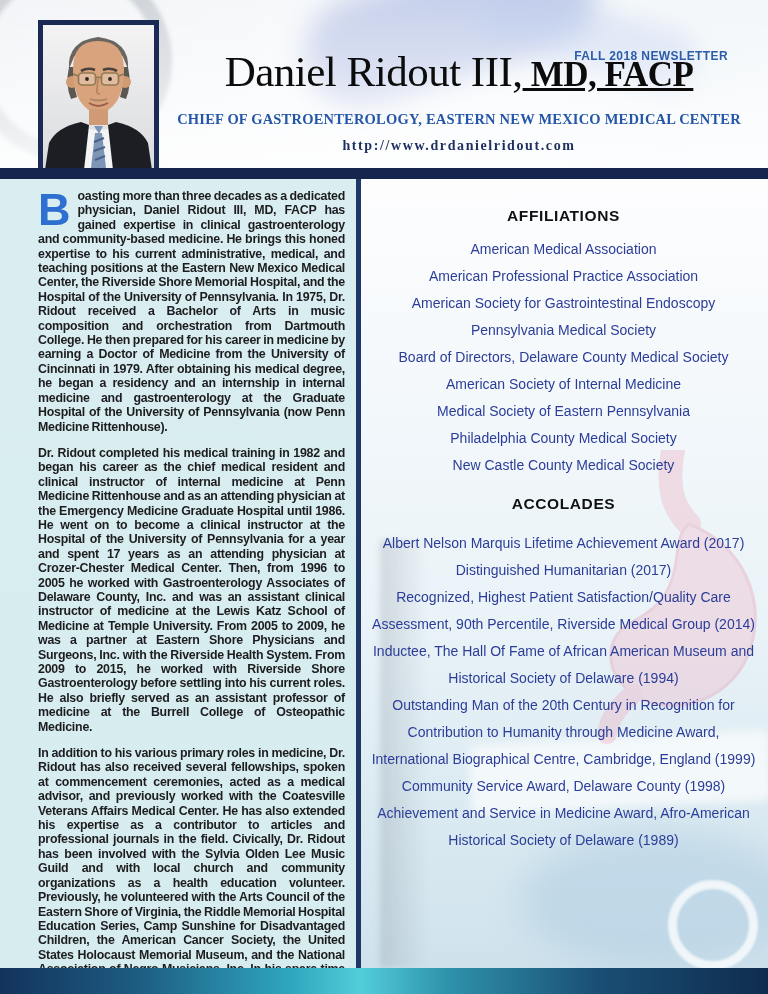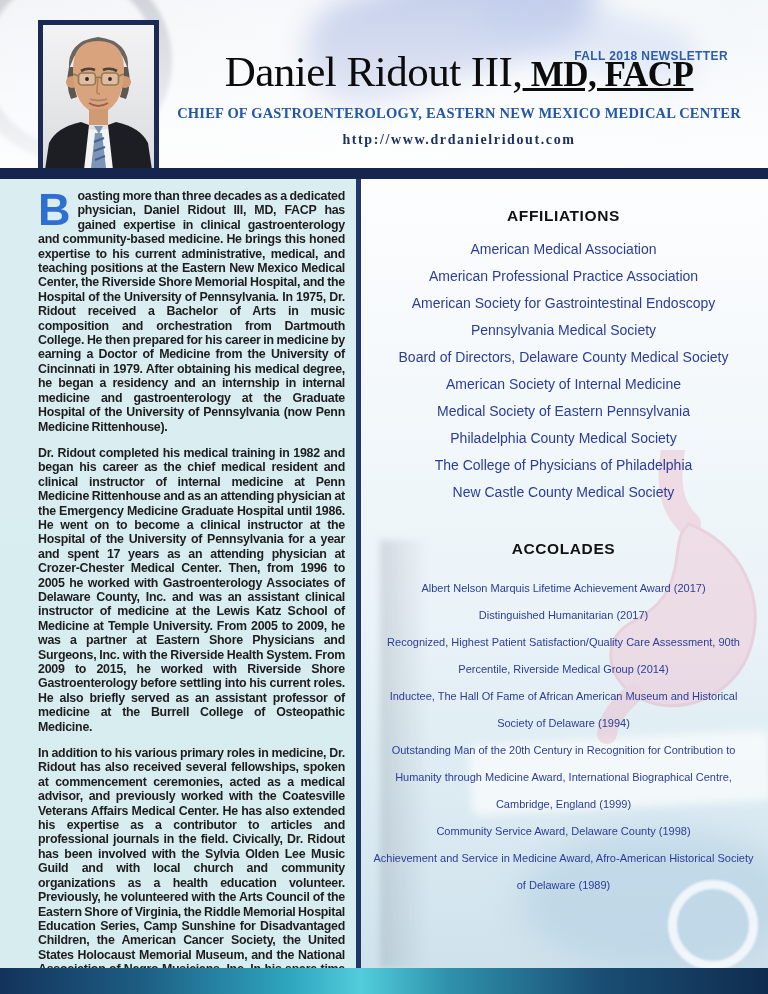--- a/index.html
+++ b/index.html
@@ -32,43 +32,43 @@
   
   .newsletter-label{position:absolute;top:24px;right:40px;font-size:12px;font-weight:bold;
     color:#2b5da8;letter-spacing:.4px;margin-top:25px;}
   .photo-frame{position:absolute;left:38px;top:20px;width:121px;height:155px;
     border:5px solid #1b2a55;background:#e7e8ea;box-sizing:border-box;}
   .photo-frame svg{display:block;width:100%;height:100%;}
   .header-text{position:absolute;left:158px;top:50px;width:602px;text-align:center;}
   .page-title{margin:0;font-family:"Liberation Serif",serif;color:#0c0c0c;line-height:1;white-space:nowrap;}
   .page-title .name{font-size:43px;font-weight:normal;letter-spacing:-.5px;}
   .page-title .creds{font-size:35px;font-weight:bold;letter-spacing:-.5px;text-decoration:underline;}
-  .subtitle{margin-top:12px;font-family:"Liberation Serif",serif;font-weight:bold;font-size:14.5px;
+  .subtitle{margin-top:18px;font-family:"Liberation Serif",serif;font-weight:bold;font-size:14.5px;
     color:#2456a8;letter-spacing:.2px;}
   .website{display:inline-block;margin-top:10px;font-family:"Liberation Serif",serif;font-weight:bold;
     font-size:14px;color:#1c2f5e;letter-spacing:1.6px;text-decoration:none;}
   .navy-bar{position:absolute;left:0;top:168px;width:768px;height:11px;background:#15254d;}
   
   .left-col{position:absolute;left:0;top:179px;width:356px;height:789px;box-sizing:border-box;
     background:linear-gradient(180deg,#daeef1 0%,#d6ecef 100%);
     padding:10px 11px 0 38px;overflow:hidden;}
   .left-col p{margin:0 0 12px 0;text-align:justify;color:#1d1d1f;font-weight:bold;
     font-size:12.4px;line-height:14.4px;letter-spacing:-.25px;word-spacing:-.6px;}
   .drop-cap{float:left;font-size:45px;line-height:37px;font-weight:bold;color:#2e6fd2;
     margin:2px 7px 0 0;letter-spacing:0;}
   
   .col-divider{position:absolute;left:356px;top:179px;width:5px;height:789px;background:#1e3766;}
   
   .right-col{position:absolute;left:361px;top:179px;width:407px;height:907px;box-sizing:border-box;
     padding:28px 12px 0 10px;text-align:center;}
   .section-heading{font-size:15.5px;font-weight:bold;color:#111;letter-spacing:.6px;margin:0 0 17px 0;}
-  .affiliation-list{list-style:none;margin:0 0 40px 0;padding:0;}
+  .affiliation-list{list-style:none;margin:0 0 22px 0;padding:0;}
   .affiliation-list li{font-size:14px;color:#2b3d98;line-height:15px;margin:0 0 12px 0;}
   .accolade-list{list-style:none;margin:0;padding:0;}
-  .accolade-list li{font-size:11px;color:#2b3d98;line-height:27px;margin:0;}
+  .accolade-list li{font-size:14px;color:#2b3d98;line-height:27px;margin:0;}
   
   .bottom-bar{position:absolute;left:0;top:968px;width:768px;height:26px;
     background:linear-gradient(90deg,#13335c 0%,#1d5c82 18%,#2fa7bf 38%,#52cdda 47%,#2f93ad 58%,#1a4e74 78%,#0f2c4e 100%);}
 </style>
 </head>
 <body>
 
 <div class="page">
 
   <div class="decor ring-gray"></div>
@@ -157,21 +157,20 @@
     <div class="section-heading">AFFILIATIONS</div>
     <ul class="affiliation-list">
       <li>American Medical Association</li>
       <li>American Professional Practice Association</li>
       <li>American Society for Gastrointestinal Endoscopy</li>
       <li>Pennsylvania Medical Society</li>
       <li>Board of Directors, Delaware County Medical Society</li>
       <li>American Society of Internal Medicine</li>
       <li>Medical Society of Eastern Pennsylvania</li>
       <li>Philadelphia County Medical Society</li>
-      <li>The College of Physicians of Philadelphia</li>
       <li>New Castle County Medical Society</li>
     </ul>
     <div class="section-heading">ACCOLADES</div>
     <ul class="accolade-list">
       <li>Albert Nelson Marquis Lifetime Achievement Award (2017)</li>
       <li>Distinguished Humanitarian (2017)</li>
       <li>Recognized, Highest Patient Satisfaction/Quality Care Assessment, 90th Percentile, Riverside Medical Group (2014)</li>
       <li>Inductee, The Hall Of Fame of African American Museum and Historical Society of Delaware (1994)</li>
       <li>Outstanding Man of the 20th Century in Recognition for Contribution to Humanity through Medicine Award, International Biographical Centre, Cambridge, England (1999)</li>
       <li>Community Service Award, Delaware County (1998)</li>

